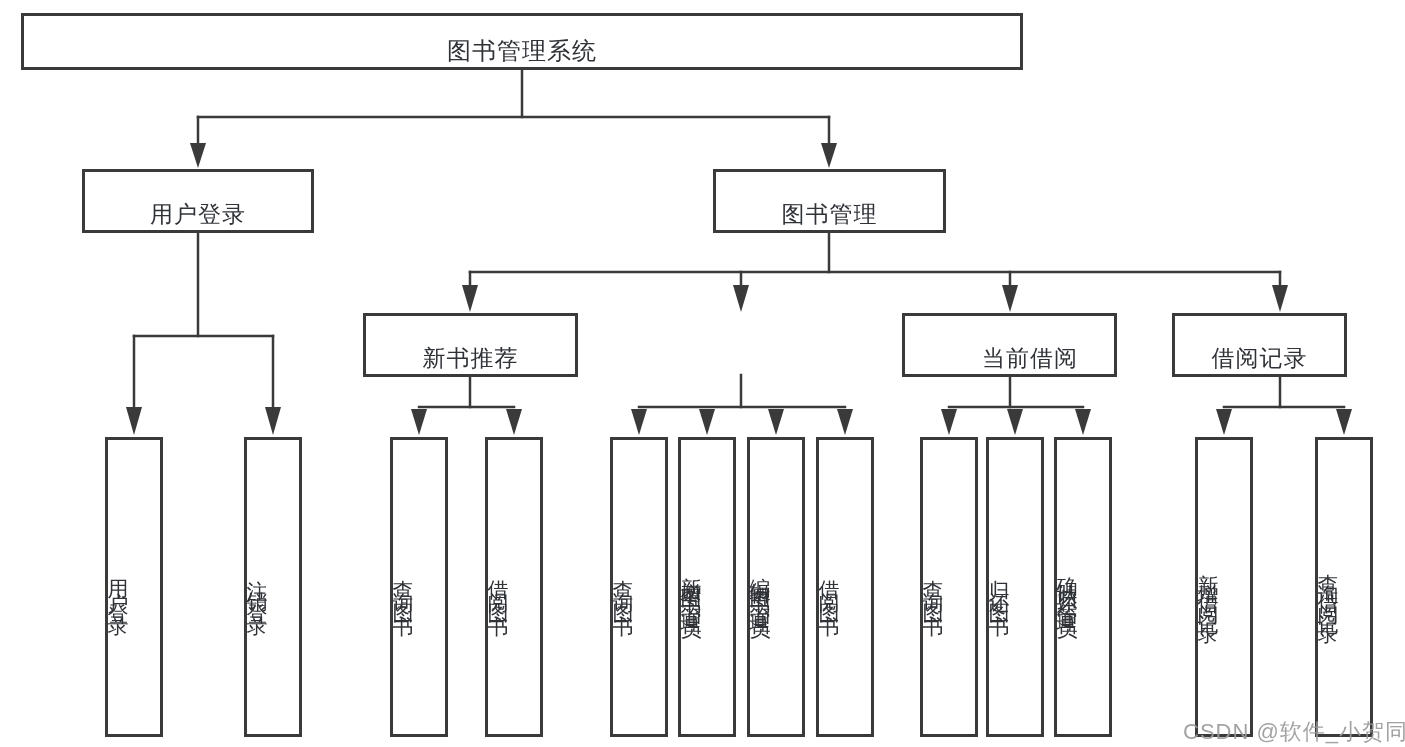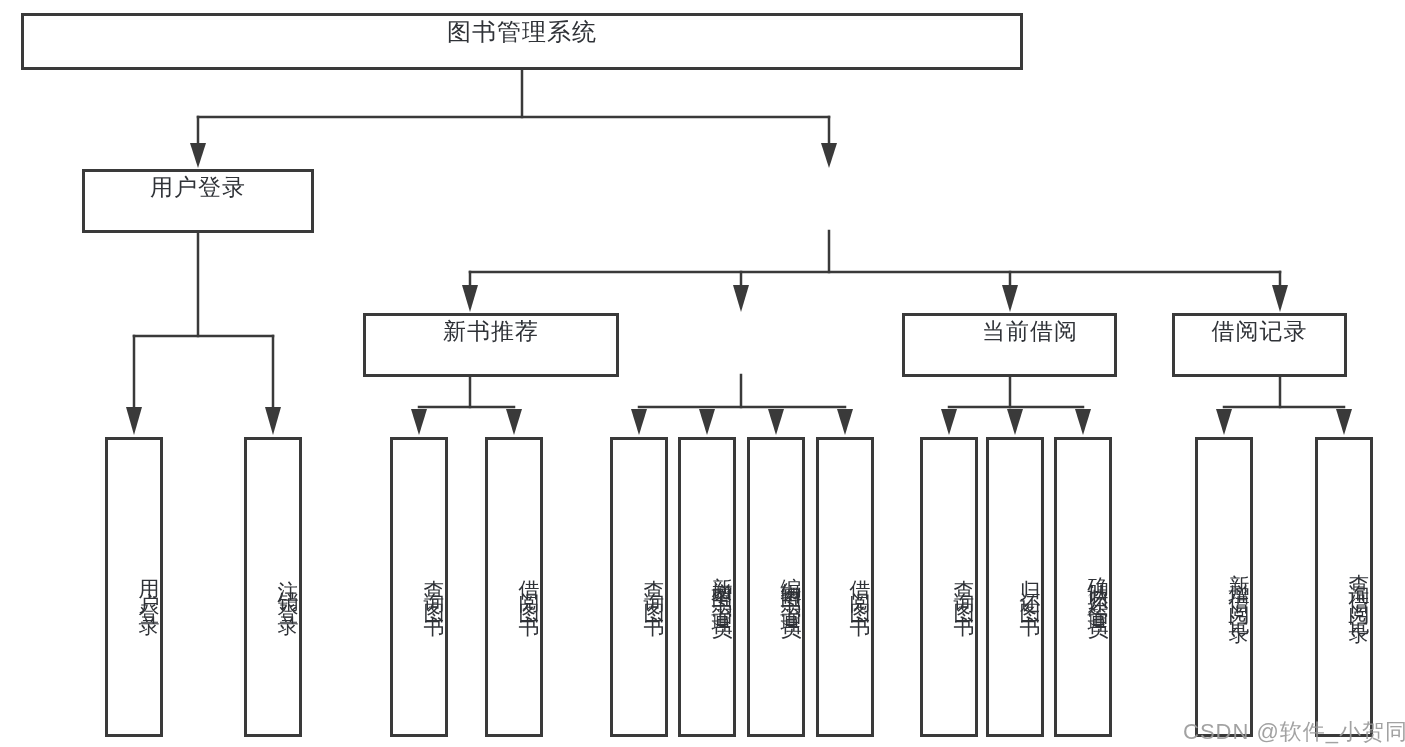--- a/index.html
+++ b/index.html
@@ -17,21 +17,21 @@
     width: 1405px; height: 747px;
     z-index: 1;
   }
   .node {
     position: absolute;
     box-sizing: border-box;
     border: 3px solid #3a3a3a;
     background: #ffffff;
     color: #2f3237;
     display: flex;
-    align-items: flex-start;
+    align-items: flex-end;
     justify-content: center;
     z-index: 2;
     text-align: center;
   }
   .hnode { font-size: 23px; letter-spacing: 1px; }
   .root-node { font-size: 24px; }
   .vnode {
     writing-mode: vertical-rl;
     text-orientation: mixed;
     font-size: 21px;
@@ -116,22 +116,25 @@
     </g>
   </svg>
 
   <div class="node hnode root-node" style="left:21px; top:13px; width:1002px; height:57px;">
     <span>图书管理系统</span>
   </div>
 
   <div class="node hnode" style="left:82px; top:169px; width:232px; height:64px;">
     <span>用户登录</span>
   </div>
+  <div class="node hnode" style="left:713px; top:169px; width:233px; height:64px;">
+    <span>图书管理</span>
+  </div>
 
-  <div class="node hnode" style="left:363px; top:313px; width:256px; height:64px;">
+  <div class="node hnode" style="left:363px; top:313px; width:215px; height:64px;">
     <span>新书推荐</span>
   </div>
   <div class="node hnode" style="left:902px; top:313px; width:215px; height:64px;padding-left:41px;">
     <span>当前借阅</span>
   </div>
   <div class="node hnode" style="left:1172px; top:313px; width:175px; height:64px;">
     <span>借阅记录</span>
   </div>
 
   <div class="node vnode sp-wide" style="left:105px; top:437px; width:58px; height:300px;">

